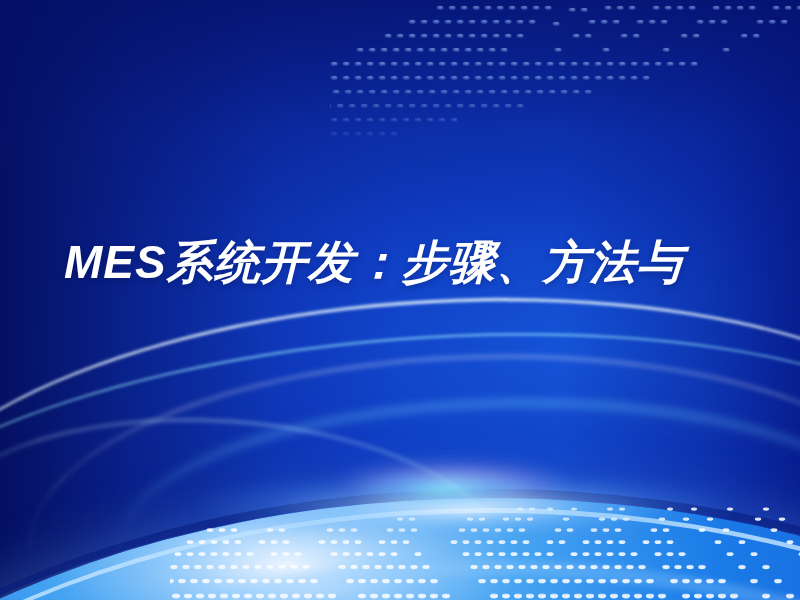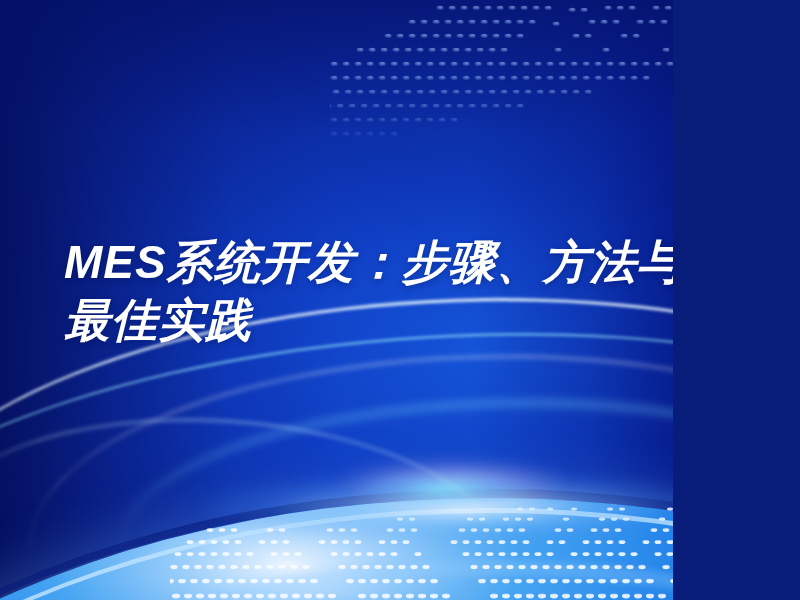--- a/index.html
+++ b/index.html
@@ -3,21 +3,21 @@
 <meta charset="utf-8">
 <title>MES Banner</title>
 <style>
   html, body {
     margin: 0;
     padding: 0;
     background: #081d7a;
   }
   #stage {
     position: relative;
-    width: 673px;
+    width: 800px;
     height: 600px;
     overflow: hidden;
     font-family: "Liberation Sans", "DejaVu Sans", sans-serif;
     background: #0b2aa8;
   }
 
   
   .layer {
     position: absolute;
     inset: 0;
@@ -905,16 +905,15 @@
   <div class="layer" id="glow-pink"></div>
   <div class="layer" id="cyan-flare"></div>
   <div class="streak" id="streak-a"></div>
   <div class="streak" id="streak-b"></div>
   <div class="streak" id="streak-c"></div>
   <div class="streak" id="streak-d"></div>
   <div class="streak" id="streak-e"></div>
 
   <div id="title-block">
     <span class="title-line">MES系统开发：步骤、方法与</span>
-    <span class="title-line">最佳实践</span>
   </div>
 
 </div>
 
 </body></html>

